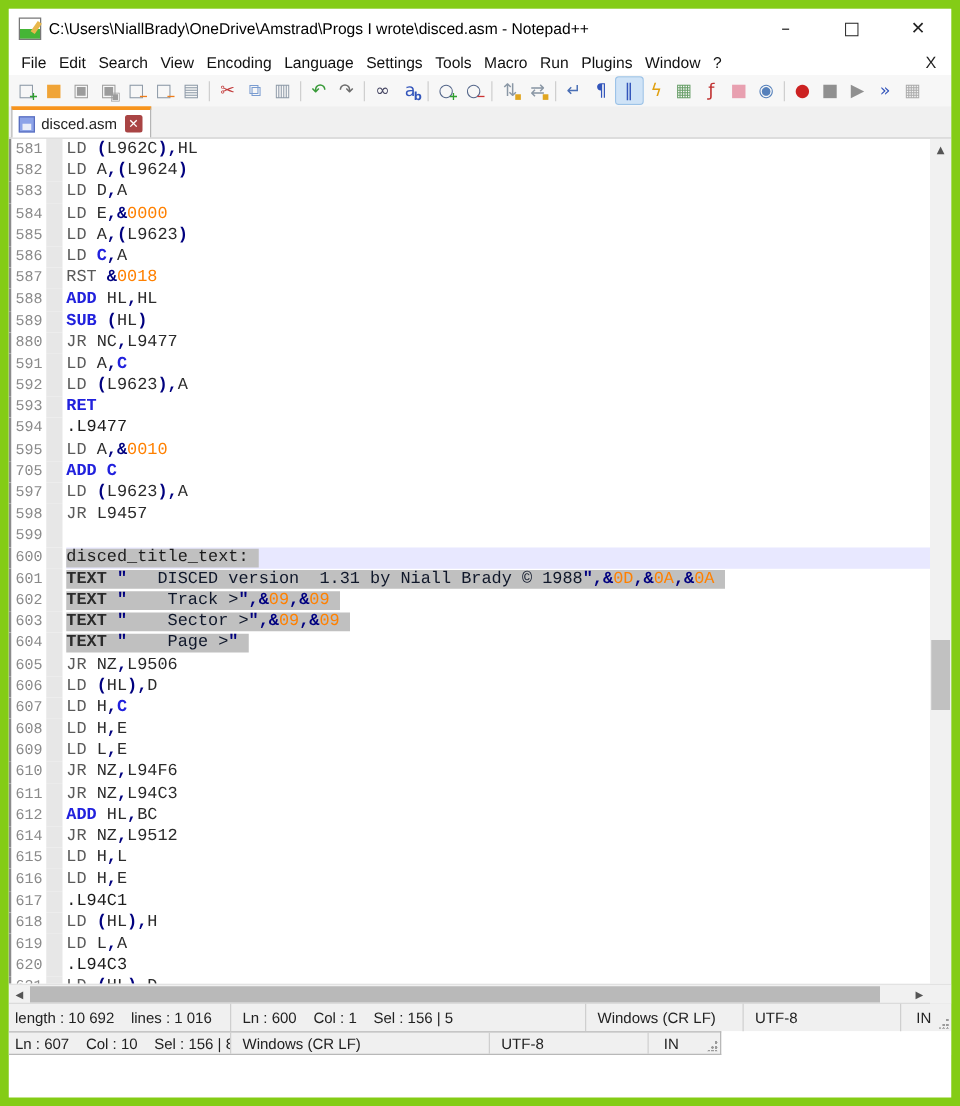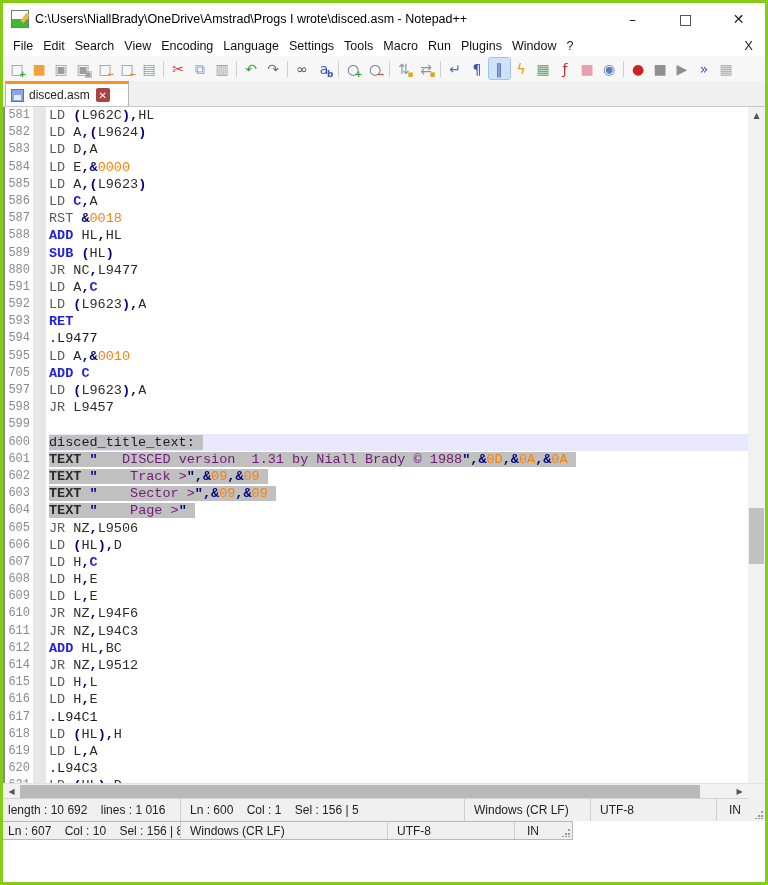--- a/index.html
+++ b/index.html
@@ -1,18 +1,18 @@
 <!DOCTYPE html>
 <html><head>
 <meta charset="utf-8">
 <style>
   * { margin:0; padding:0; box-sizing:border-box; }
   html,body { width:768px; height:885px; background:#fff; }
   body { font-family:"Liberation Sans", sans-serif; font-size:12px; color:#111; }
-  #window { position:relative; width:768px; height:885px; border:3px solid #84cc16; background:#fff; overflow:hidden; }
+  #window { position:relative; width:768px; height:885px; border:7px solid #84cc16; background:#fff; overflow:hidden; }
 
   
   #titlebar { height:32px; background:#fff; display:flex; align-items:center; }
   #npp-icon { width:18px; height:18px; margin:0 6px 0 8px; border:1px solid #777;
               background:linear-gradient(180deg,#ffffff 52%,#45b536 52%); position:relative; flex:0 0 auto;}
   #npp-icon::after { content:""; position:absolute; right:1px; top:2px; width:4px; height:10px;
               background:#e8b84b; transform:rotate(35deg); }
   #title-text { font-size:12.5px; color:#000; white-space:nowrap; overflow:hidden; }
   #win-controls { margin-left:auto; display:flex; height:100%; }
   .wc { width:53px; height:100%; display:flex; align-items:center; justify-content:center;
@@ -30,21 +30,21 @@
          position:relative; margin:0 0.5px; border-radius:2px; }
   .tbi .g { font-family:"DejaVu Sans", sans-serif; font-size:14px; line-height:1; }
   .tbi .ov { position:absolute; right:1px; bottom:0px; font-size:9px; font-weight:bold;
              font-family:"DejaVu Sans", sans-serif; line-height:1; }
   .tbi.active { background:#cfe3f7; outline:1px solid #9cc3e8; }
   .tb-sep { width:1px; height:16px; background:#cfcfcf; margin:0 3px; }
 
   
   #tabbar { height:26px; background:#f0f0f0; border-bottom:1px solid #c8c8c8; display:flex; align-items:flex-end; }
   #tab-active { height:25px; margin-left:2px; background:#fff; border:1px solid #b5b5b5; border-bottom:none;
-                border-top:3px solid #f7941d; display:flex; align-items:center; padding:0 18px 0 5px; }
+                border-top:3px solid #f7941d; display:flex; align-items:center; padding:0 6px 0 5px; }
   .floppy { width:13px; height:13px; background:#8ca3e8; border:1px solid #5a6fc0; margin-right:5px; position:relative; }
   .floppy::after { content:""; position:absolute; left:2px; bottom:1px; width:7px; height:5px; background:#e9edf8; }
   #tab-label { font-size:12px; color:#222; margin-right:6px; }
   .tab-close { width:14px; height:14px; background:#a94444; color:#fff; border-radius:2px;
                display:flex; align-items:center; justify-content:center; font-size:10px; font-weight:bold;
                font-family:"DejaVu Sans", sans-serif;}
 
   
   #editor { position:relative; height:676px; background:#fff; overflow:hidden;text-decoration:underline; }
   #code-lines { position:absolute; left:0; top:0; right:17px; }
@@ -55,21 +55,21 @@
   .fold { flex:0 0 13px; background:#e7e7e7; margin-right:3px; }
   .txt { flex:1 1 auto; color:#2b2b2b; }
   .txt.cur { background:#e8e8ff; }
   .selwrap { background:#c0c0c0; }
   .tk-i { color:#5a5a5a; }
   .tk-o { color:#2b2b2b; }
   .tk-p { color:#00007f; font-weight:bold; }
   .tk-k { color:#2121dd; font-weight:bold; }
   .tk-a { color:#00007f; font-weight:bold; }
   .tk-h { color:#ff8000; }
-  .tk-s { color:#701a75; }
+  .tk-s { color:#0f172a; }
   .tk-b { color:#2b2b2b; font-weight:bold; }
   .tk-l { color:#1c1c1c; }
 
   
   #vscroll { position:absolute; top:0; right:0; width:17px; height:724px; background:#f1f1f1; }
   .sc-arrow { position:absolute; left:0; width:17px; height:17px; display:flex; align-items:center;
               justify-content:center; color:#555; font-size:8px; font-family:"DejaVu Sans",sans-serif; }
   #vthumb { position:absolute; left:1px; width:15px; top:401px; height:56px; background:#c1c1c1; }
   #hscroll { position:relative; height:15px; background:#f1f1f1; border-top:1px solid #e2e2e2; }
   #hthumb { position:absolute; left:17px; top:1px; height:13px; width:680px; background:#b9b9b9; }

